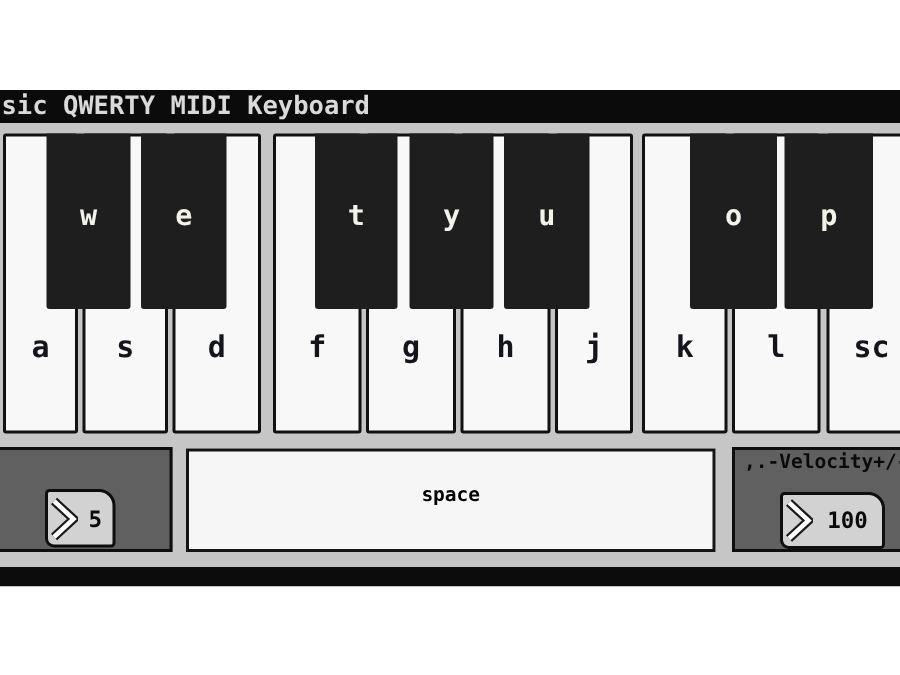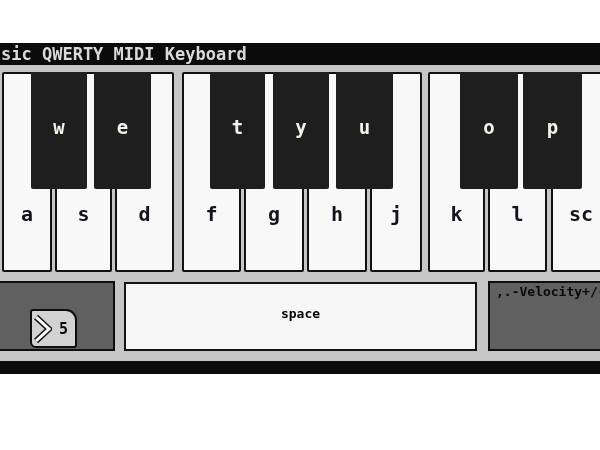--- a/index.html
+++ b/index.html
@@ -3,21 +3,21 @@
 <meta charset="utf-8">
 <style>
   html, body {
     margin: 0; padding: 0;
     width: 600px; height: 450px;
     background: #ffffff;
     overflow: hidden;
     font-family: "DejaVu Sans Mono", "Liberation Mono", monospace;
   }
   .app-window {
-    position: absolute; left: 0; top: 43px;
+    position: absolute; left: 0; top: 60px;
     width: 600px; height: 331px;
     overflow: hidden;
   }
   .titlebar {
     position: absolute; left: 0; top: 0;
     width: 600px; height: 22px;
     background: #0b0b0b;
     color: #d9d9d9;
     font-weight: bold; font-size: 17px; line-height: 22px;
     white-space: nowrap;
@@ -166,19 +166,26 @@
         <span class="sval">5</span>
       </div>
     </div>
 
     <div class="spacebar">
       <span class="slabel">space</span>
     </div>
 
     <div class="panel" style="left:488px;width:122px;">
       <span class="plabel" style="left:6px;">,.-Velocity+/-</span>
+      <div class="spinner" style="left:30px;top:28px;width:70px;height:38px;">
+        <svg width="18" height="30" viewBox="0 0 18 30">
+          <polyline points="2,3 15,15 2,27" fill="none" stroke="#1a1a1a" stroke-width="6"></polyline>
+          <polyline points="2,3 15,15 2,27" fill="none" stroke="#ffffff" stroke-width="3"></polyline>
+        </svg>
+        <span class="sval">100</span>
+      </div>
     </div>
 
   </div>
 
   <div class="bottombar"></div>
 
 </div>
 
 </body></html>

